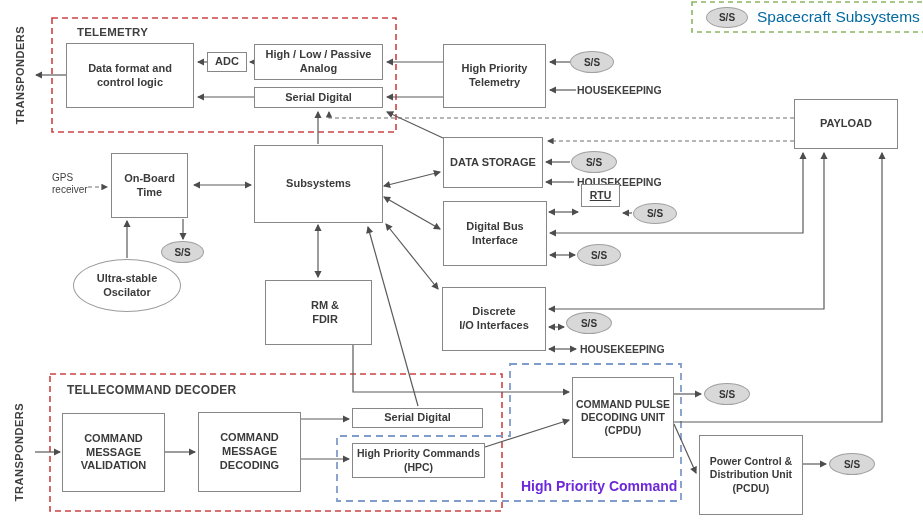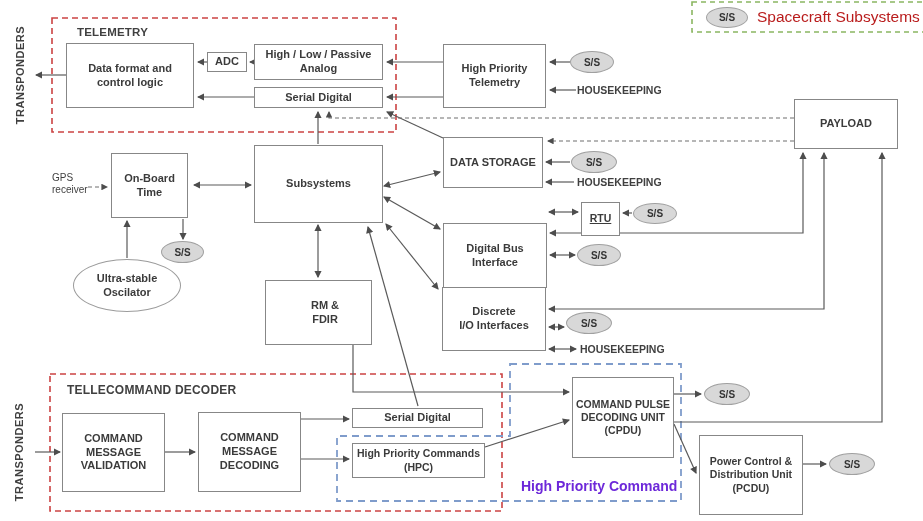--- a/index.html
+++ b/index.html
@@ -15,21 +15,21 @@
       display:flex;align-items:center;justify-content:center;font-weight:bold;font-size:10px;
       color:#333;box-sizing:border-box;}
   .grouplabel{position:absolute;z-index:2;font-weight:bold;font-size:11.5px;color:#404040;
       letter-spacing:.2px;white-space:nowrap;}
   .sidelabel{position:absolute;z-index:2;font-weight:bold;font-size:11px;color:#404040;
       letter-spacing:.5px;white-space:nowrap;}
   .vrot{transform:rotate(-90deg);transform-origin:center;text-align:center;width:110px;height:16px;}
   .hk{position:absolute;z-index:2;font-weight:bold;font-size:10.5px;color:#404040;white-space:nowrap;}
   .gps{position:absolute;z-index:2;font-size:10px;color:#3f3f3f;white-space:pre-line;line-height:1.15;}
   .hpclabel{position:absolute;z-index:3;font-weight:bold;font-size:14px;color:#6d28d9;white-space:nowrap;}
-  .legendlabel{position:absolute;z-index:3;font-size:15.5px;color:#b91c1c;white-space:nowrap;}
+  .legendlabel{position:absolute;z-index:3;font-size:15.5px;color:#0369a1;white-space:nowrap;}
 </style>
 </head>
 <body>
 
 <div id="stage">
 
   <svg class="wires" width="923" height="521" viewBox="0 0 923 521">
     <defs>
       <marker id="ah" viewBox="0 0 10 10" refX="8.5" refY="5" markerWidth="6.5" markerHeight="6" orient="auto-start-reverse" markerUnits="strokeWidth">
         <path d="M0,0 L10,5 L0,10 z" fill="#4d4d4d"></path>
@@ -118,23 +118,23 @@
   <div class="node" style="left:443px;top:137px;width:100px;height:51px;">DATA STORAGE</div>
   <div class="ss" style="left:571px;top:151px;width:46px;height:22px;">S/S</div>
 
   <div class="node" style="left:111px;top:153px;width:77px;height:65px;">On-Board
 Time</div>
   <div class="node" style="left:254px;top:145px;width:129px;height:78px;">Subsystems</div>
   <div class="ss" style="left:161px;top:241px;width:43px;height:22px;">S/S</div>
   <div class="node ellipse" style="left:73px;top:259px;width:108px;height:53px;border-color:#9c9c9c;">Ultra-stable
 Oscilator</div>
 
-  <div class="node" style="left:443px;top:201px;width:104px;height:65px;margin-top:22px;">Digital Bus
+  <div class="node" style="left:443px;top:201px;width:104px;height:65px;">Digital Bus
 Interface</div>
-  <div class="node small" style="left:581px;top:202px;width:39px;height:34px;text-decoration:underline;">RTU</div>
+  <div class="node small" style="left:581px;top:184px;width:39px;height:23px;text-decoration:underline;">RTU</div>
   <div class="ss" style="left:633px;top:203px;width:44px;height:21px;">S/S</div>
   <div class="ss" style="left:577px;top:244px;width:44px;height:22px;">S/S</div>
 
   <div class="node" style="left:265px;top:280px;width:107px;height:65px;padding-left:13px;">RM &amp;
 FDIR</div>
   <div class="node" style="left:442px;top:287px;width:104px;height:64px;">Discrete
 I/O Interfaces</div>
   <div class="ss" style="left:566px;top:312px;width:46px;height:22px;">S/S</div>
 
   <div class="node" style="left:62px;top:413px;width:103px;height:79px;">COMMAND

